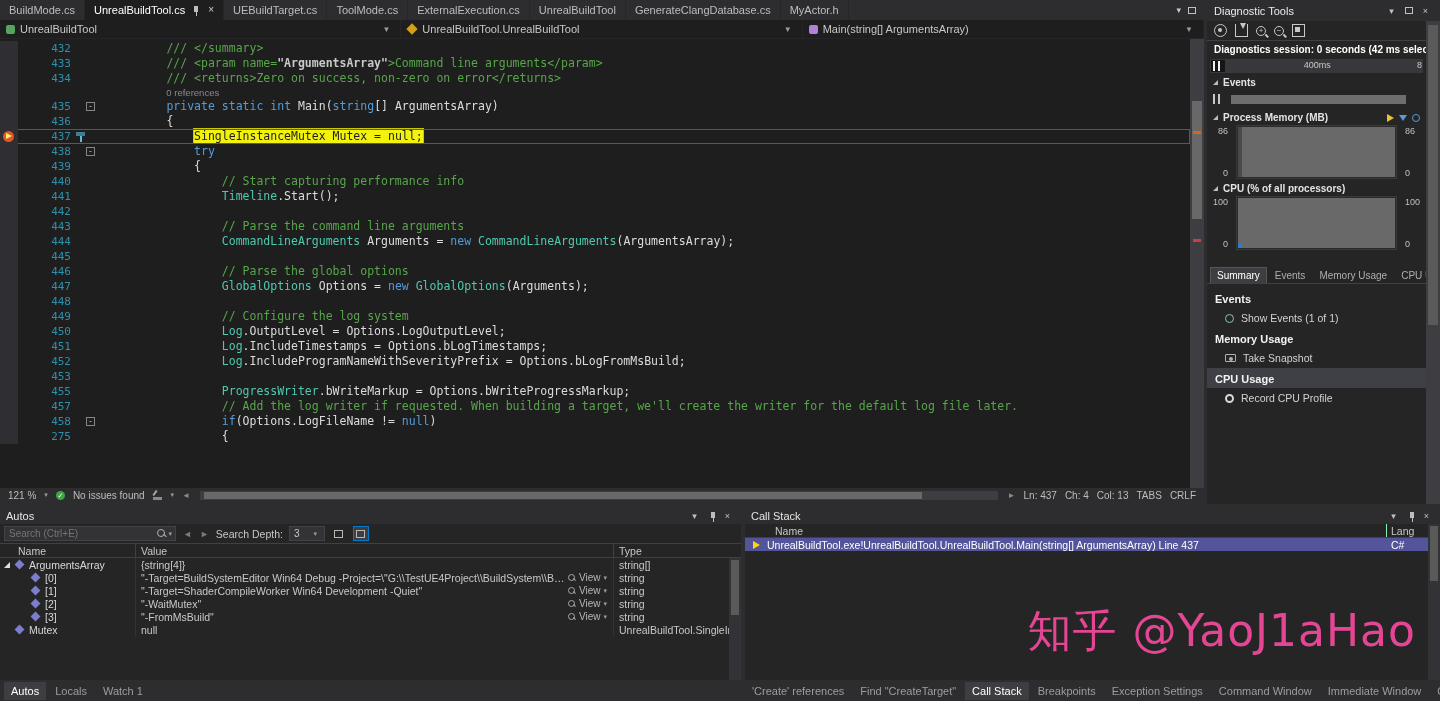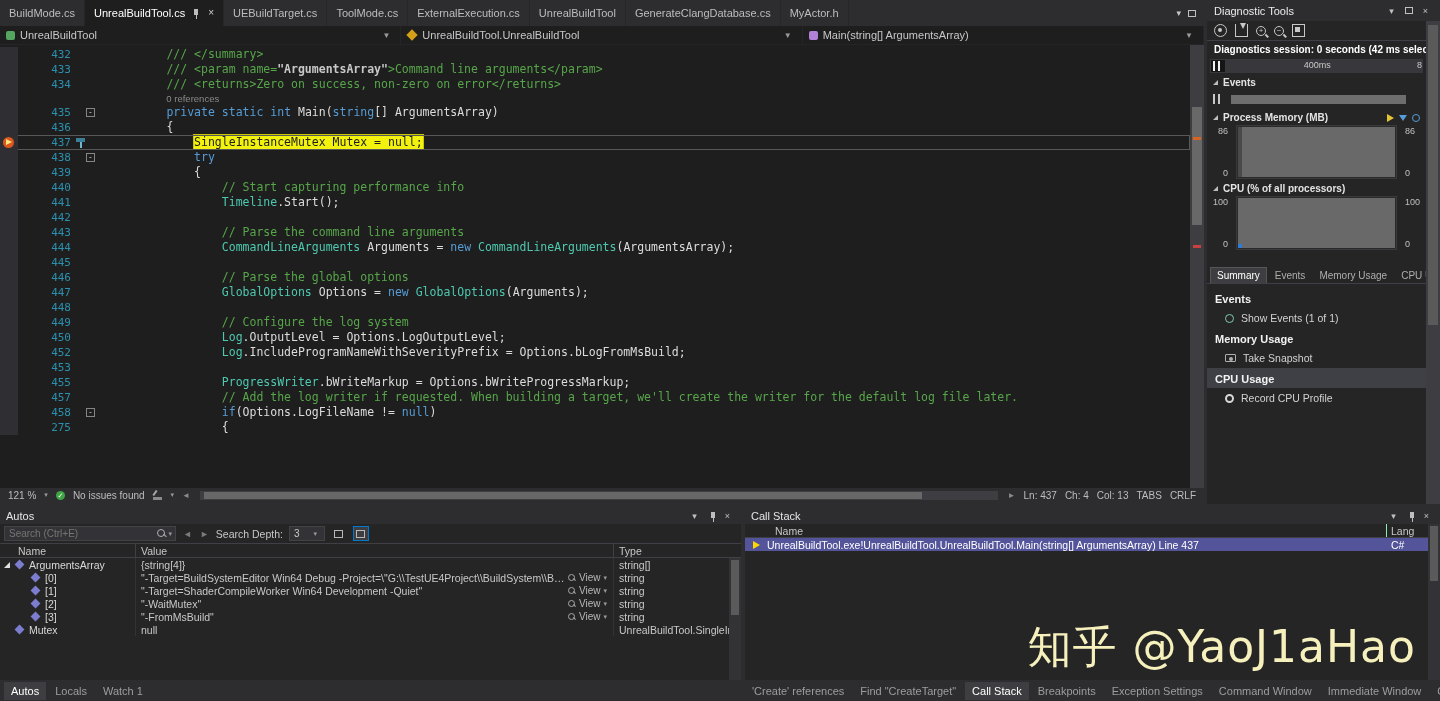--- a/index.html
+++ b/index.html
@@ -6,21 +6,21 @@
   html,body{width:1440px;height:701px;overflow:hidden}
   body{background:#2d2d30;font-family:"Liberation Sans",sans-serif;color:#c8c8c8}
   .app{position:relative;width:1440px;height:701px;font-size:11px}
   .spacer{flex:1}
 
   
   .top-region{display:flex;height:508px}
   .left-col{width:1204px;display:flex;flex-direction:column;min-width:0;background:#2d2d30;padding-bottom:6px}
 
   
-  .tabstrip{height:26px;display:flex;background:#2d2d30}
+  .tabstrip{height:20px;display:flex;background:#2d2d30}
   .tabs{display:flex;flex:1;min-width:0;overflow:hidden}
   .dtab{display:flex;align-items:center;padding:0 9px;font-size:11px;color:#bdbdbd;white-space:nowrap;border-right:1px solid #27272a}
   .dtab.active{background:#1e1e1e;color:#fff}
   .tclose{margin-left:7px;color:#cfcfcf;font-size:10px;line-height:10px}
   .pin-ic{width:9px;height:11px;position:relative;display:inline-block;margin-left:7px}
   .pin-ic::before{content:"";position:absolute;left:2px;top:1px;width:4px;height:6px;background:#bdbdbd}
   .pin-ic::after{content:"";position:absolute;left:4px;top:7px;width:1px;height:4px;background:#bdbdbd}
   .ts-right{display:flex;align-items:center;gap:7px;padding:0 8px;color:#c8c8c8;font-size:9px}
 
   
@@ -185,21 +185,21 @@
   .f-text{flex:1;overflow:hidden;white-space:nowrap;text-overflow:ellipsis;min-width:0}
   .f-lang{width:42px;padding-left:5px;flex:none}
 
   
   .bottombar{height:21px;display:flex;align-items:center;background:#2d2d30;font-size:11px}
   .bb-left{width:745px;display:flex;gap:2px;padding-left:4px;flex:none}
   .bb-right{flex:1;display:flex;gap:2px;min-width:0;overflow:hidden}
   .bbtab{padding:3px 7px;color:#9d9d9d;white-space:nowrap}
   .bbtab.active{color:#fff;background:#3e3e42}
 
-  .watermark{position:absolute;right:24px;bottom:24px;font-size:44px;color:#fef9c3;opacity:.96;font-family:"DejaVu Sans",sans-serif;letter-spacing:1px;pointer-events:none;white-space:nowrap}
+  .watermark{position:absolute;right:24px;bottom:40px;font-size:44px;color:#ec4899;opacity:.96;font-family:"DejaVu Sans",sans-serif;letter-spacing:1px;pointer-events:none;white-space:nowrap}
 </style>
 </head>
 <body>
 
 <div class="app">
 
   <div class="top-region">
     <div class="left-col">
 
       <div class="tabstrip">
@@ -377,20 +377,26 @@
               <div class="cmargin"></div>
               <div class="clnum">449</div>
               <div class="cfold"></div>
               <div class="ctext">                <span class="tk-cm">// Configure the log system</span></div>
             </div>
             <div class="crow">
               <div class="cmargin"></div>
               <div class="clnum">450</div>
               <div class="cfold"></div>
               <div class="ctext">                <span class="tk-ty">Log</span><span class="tk-pl">.OutputLevel = Options.LogOutputLevel;</span></div>
+            </div>
+            <div class="crow">
+              <div class="cmargin"></div>
+              <div class="clnum">451</div>
+              <div class="cfold"></div>
+              <div class="ctext">                <span class="tk-ty">Log</span><span class="tk-pl">.IncludeTimestamps = Options.bLogTimestamps;</span></div>
             </div>
             <div class="crow">
               <div class="cmargin"></div>
               <div class="clnum">452</div>
               <div class="cfold"></div>
               <div class="ctext">                <span class="tk-ty">Log</span><span class="tk-pl">.IncludeProgramNameWithSeverityPrefix = Options.bLogFromMsBuild;</span></div>
             </div>
             <div class="crow">
               <div class="cmargin"></div>
               <div class="clnum">453</div>

